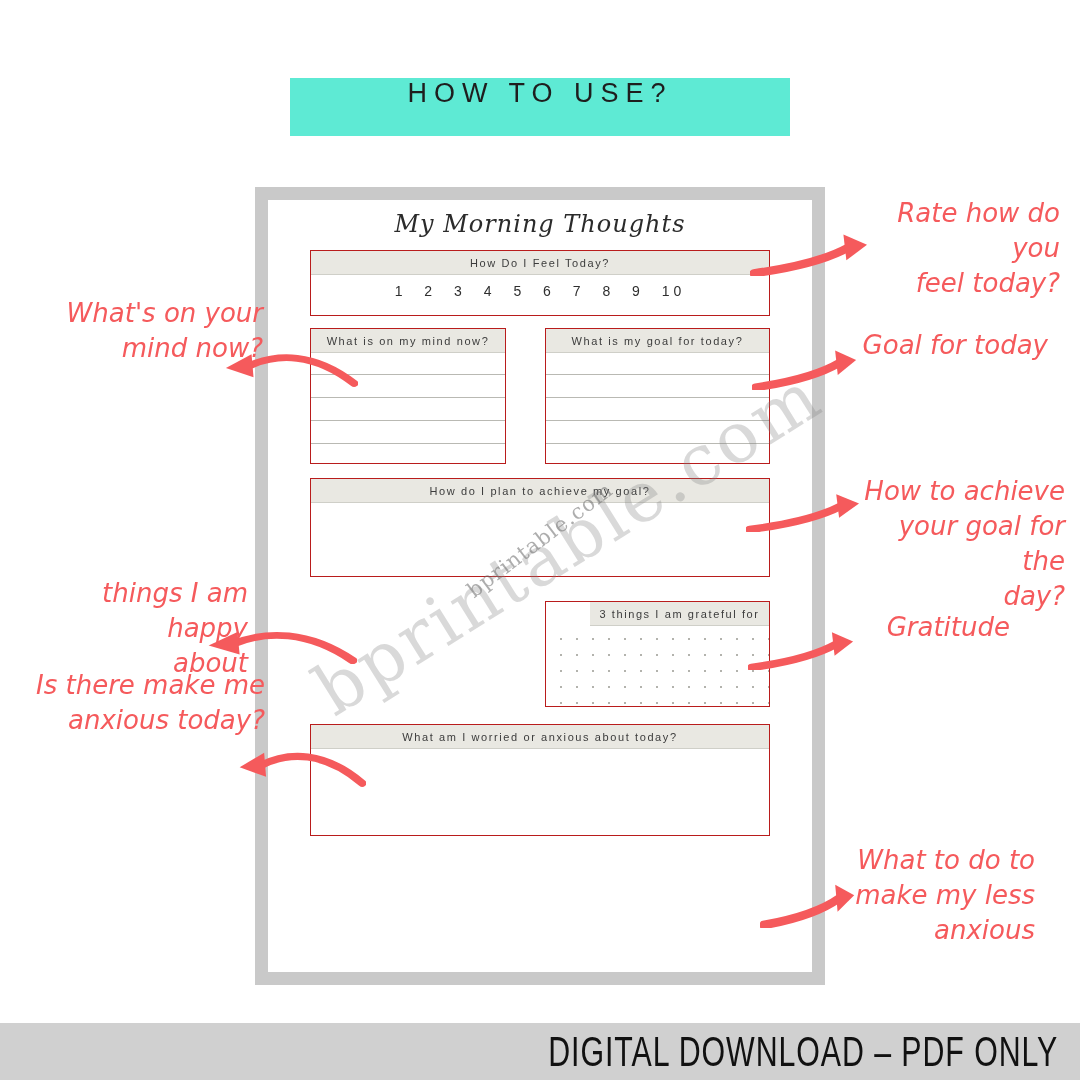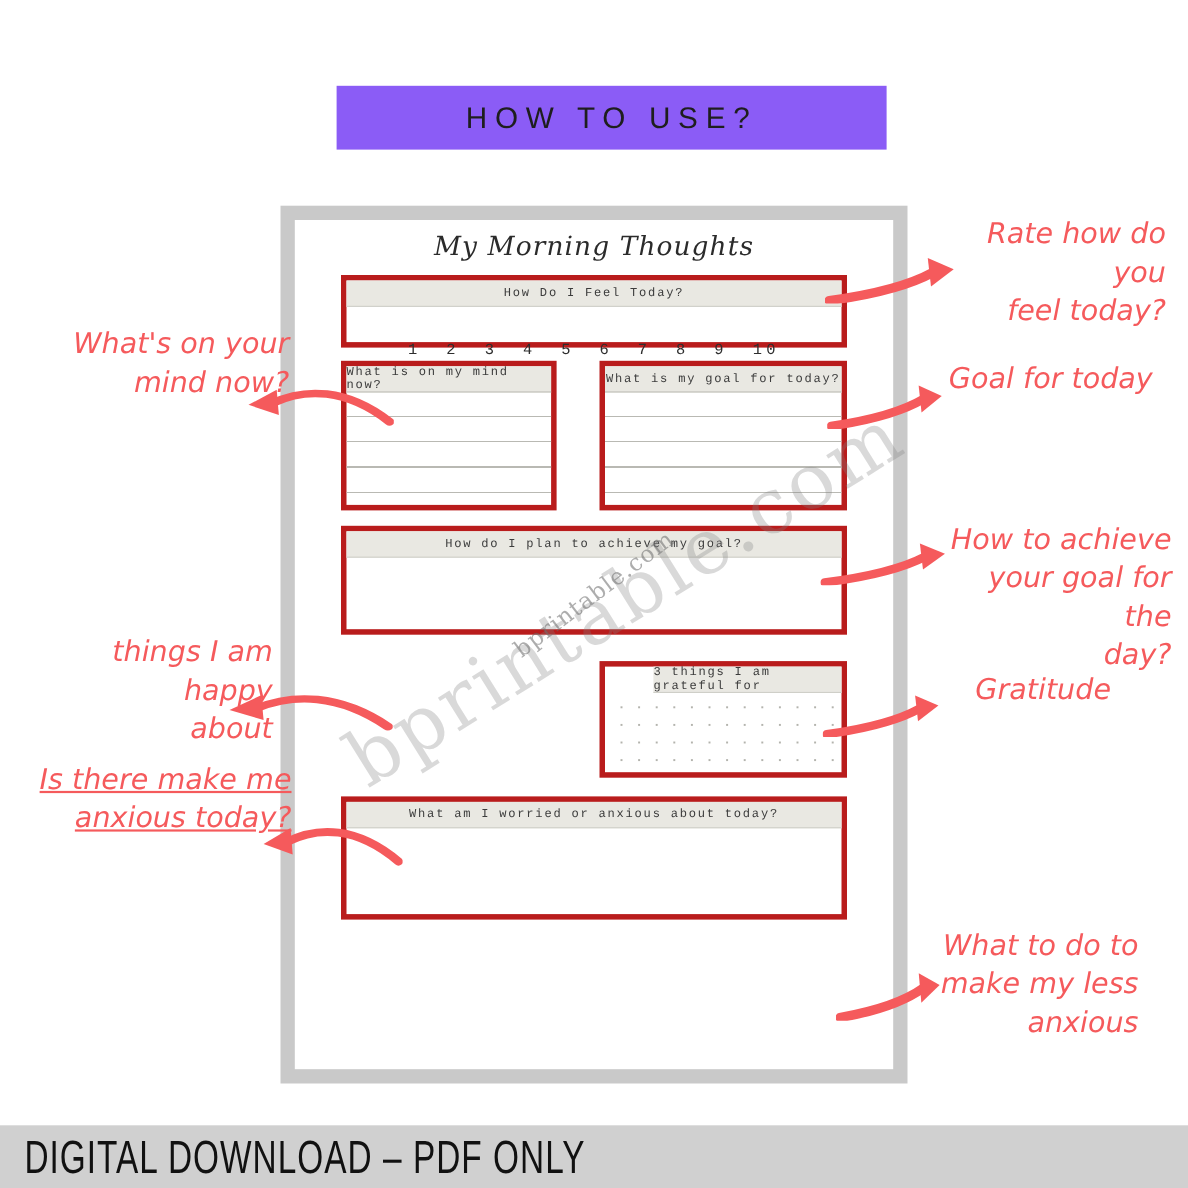--- a/index.html
+++ b/index.html
@@ -4,51 +4,51 @@
 <style>
   html,body { margin:0; padding:0; background:#fff; }
   .canvas {
     position:relative; width:1080px; height:1080px; background:#ffffff;
     font-family:"Liberation Sans", sans-serif; overflow:hidden;
   }
 
   
   .top-banner {
     position:absolute; left:290px; top:78px; width:500px; height:58px;
-    background:#8b5cf6; display:flex; align-items:center; justify-content:center;margin-left:16px;
+    background:#5eead4; display:flex; justify-content:center;
   }
   .top-banner span { font-size:27px; letter-spacing:7px; color:#1e1e1e; }
   .bottom-banner {
     position:absolute; left:0; top:1023px; width:1080px; height:57px;
-    background:#d0d0d0; display:flex; align-items:center; justify-content:flex-start;
+    background:#d0d0d0; display:flex; align-items:center; justify-content:flex-end;
   }
   .bottom-banner span {
     font-size:33px; color:#111; font-weight:500; letter-spacing:1px;
     transform:scale(0.92,1.28);
   }
 
   
   .sheet {
     position:absolute; left:255px; top:187px; width:570px; height:798px;
     border:13px solid #c9c9c9; background:#fff; box-sizing:border-box;
   }
   .sheet-title {
     position:absolute; left:310px; top:210px; width:460px; text-align:center;
     font-family:"DejaVu Serif", serif; font-style:italic; font-size:24px;
     color:#2b2b2b; letter-spacing:1px;
   }
   .box {
-    position:absolute; border:5px solid #b91c1c; background:#fff; box-sizing:border-box;font-family:Liberation Mono, monospace;
+    position:absolute; border:1px solid #b91c1c; background:#fff; box-sizing:border-box;
   }
   .hdr {
     height:23px; background:#e9e8e2; border-bottom:1px solid #cfcfc8;
     display:flex; align-items:center; justify-content:center;
     font-size:11px; letter-spacing:1.6px; color:#3c3c3c;
   }
-  .scale-row { margin-top:32px; text-align:center; font-size:14px;
+  .scale-row { margin-top:8px; text-align:center; font-size:14px;
     letter-spacing:4px; word-spacing:10px; color:#2e2e2e; }
   .lines {
     position:absolute; top:23px; left:0; right:0; bottom:0;
     background:repeating-linear-gradient(to bottom,
       transparent 0, transparent 22px, #b9b9b3 22px, #b9b9b3 23px);
   }
   .dots {
     position:absolute; top:23px; left:0; right:0; bottom:0;
     background-image:radial-gradient(circle, #b3b3ad 1.1px, transparent 1.4px);
     background-size:16px 16px; background-position:7px 6px;
@@ -71,21 +71,21 @@
     position:absolute; color:#f55a5c; font-style:italic; font-size:26px;
     line-height:1.35; text-align:right; white-space:pre-line; z-index:6;
     font-family:"DejaVu Sans", sans-serif;
   }
   .ann-rate      { left:845px; top:196px; width:215px; }
   .ann-mind      { left:38px;  top:296px; width:225px; }
   .ann-goal      { left:858px; top:328px; width:190px; }
   .ann-achieve   { left:855px; top:474px; width:210px; }
   .ann-happy     { left:28px;  top:576px; width:220px; }
   .ann-gratitude { left:850px; top:610px; width:160px; }
-  .ann-anxious   { left:30px;  top:692px; width:235px;text-decoration:underline; }
+  .ann-anxious   { left:30px;  top:668px; width:235px; }
   .ann-calm      { left:835px; top:843px; width:200px; }
 
   .arrow { position:absolute; z-index:7; }
   .arr-rate      { left:750px; top:230px; width:118px; height:46px; }
   .arr-mind      { left:220px; top:342px; width:138px; height:46px; }
   .arr-goal      { left:752px; top:346px; width:105px; height:44px; }
   .arr-achieve   { left:746px; top:490px; width:114px; height:42px; }
   .arr-happy     { left:202px; top:620px; width:155px; height:45px; }
   .arr-gratitude { left:748px; top:628px; width:106px; height:42px; }
   .arr-anxious   { left:234px; top:740px; width:132px; height:48px; }

